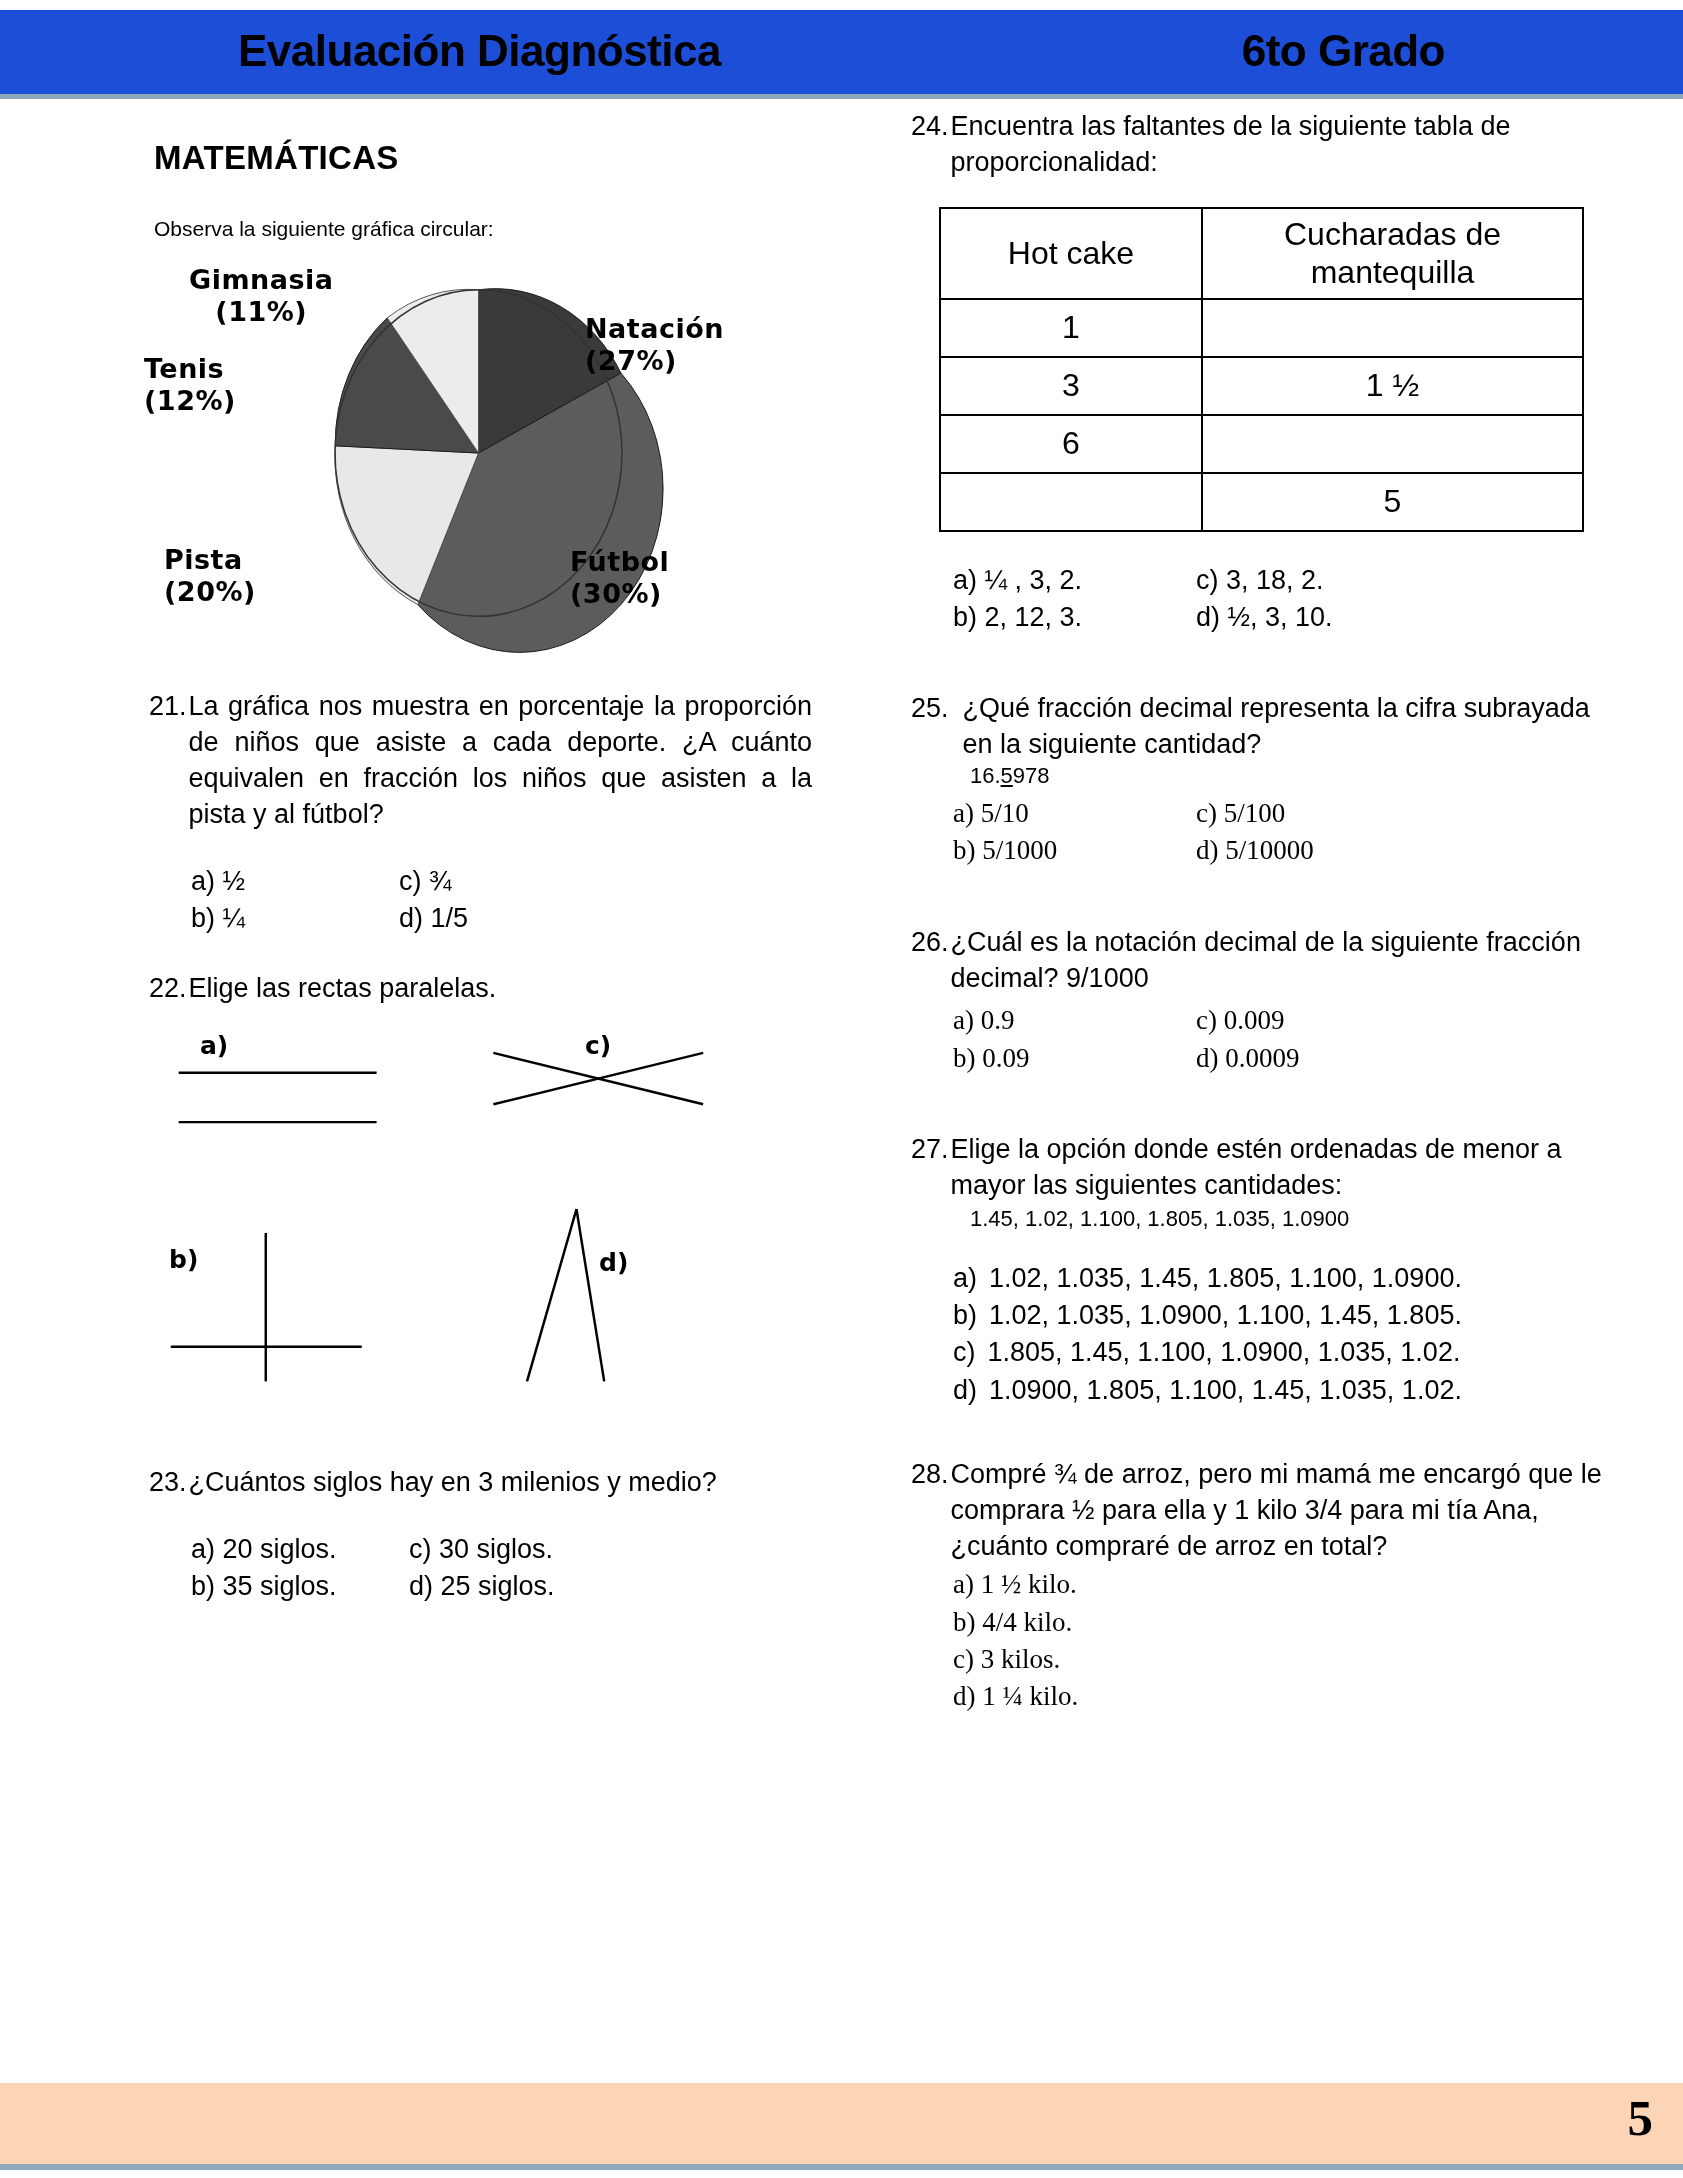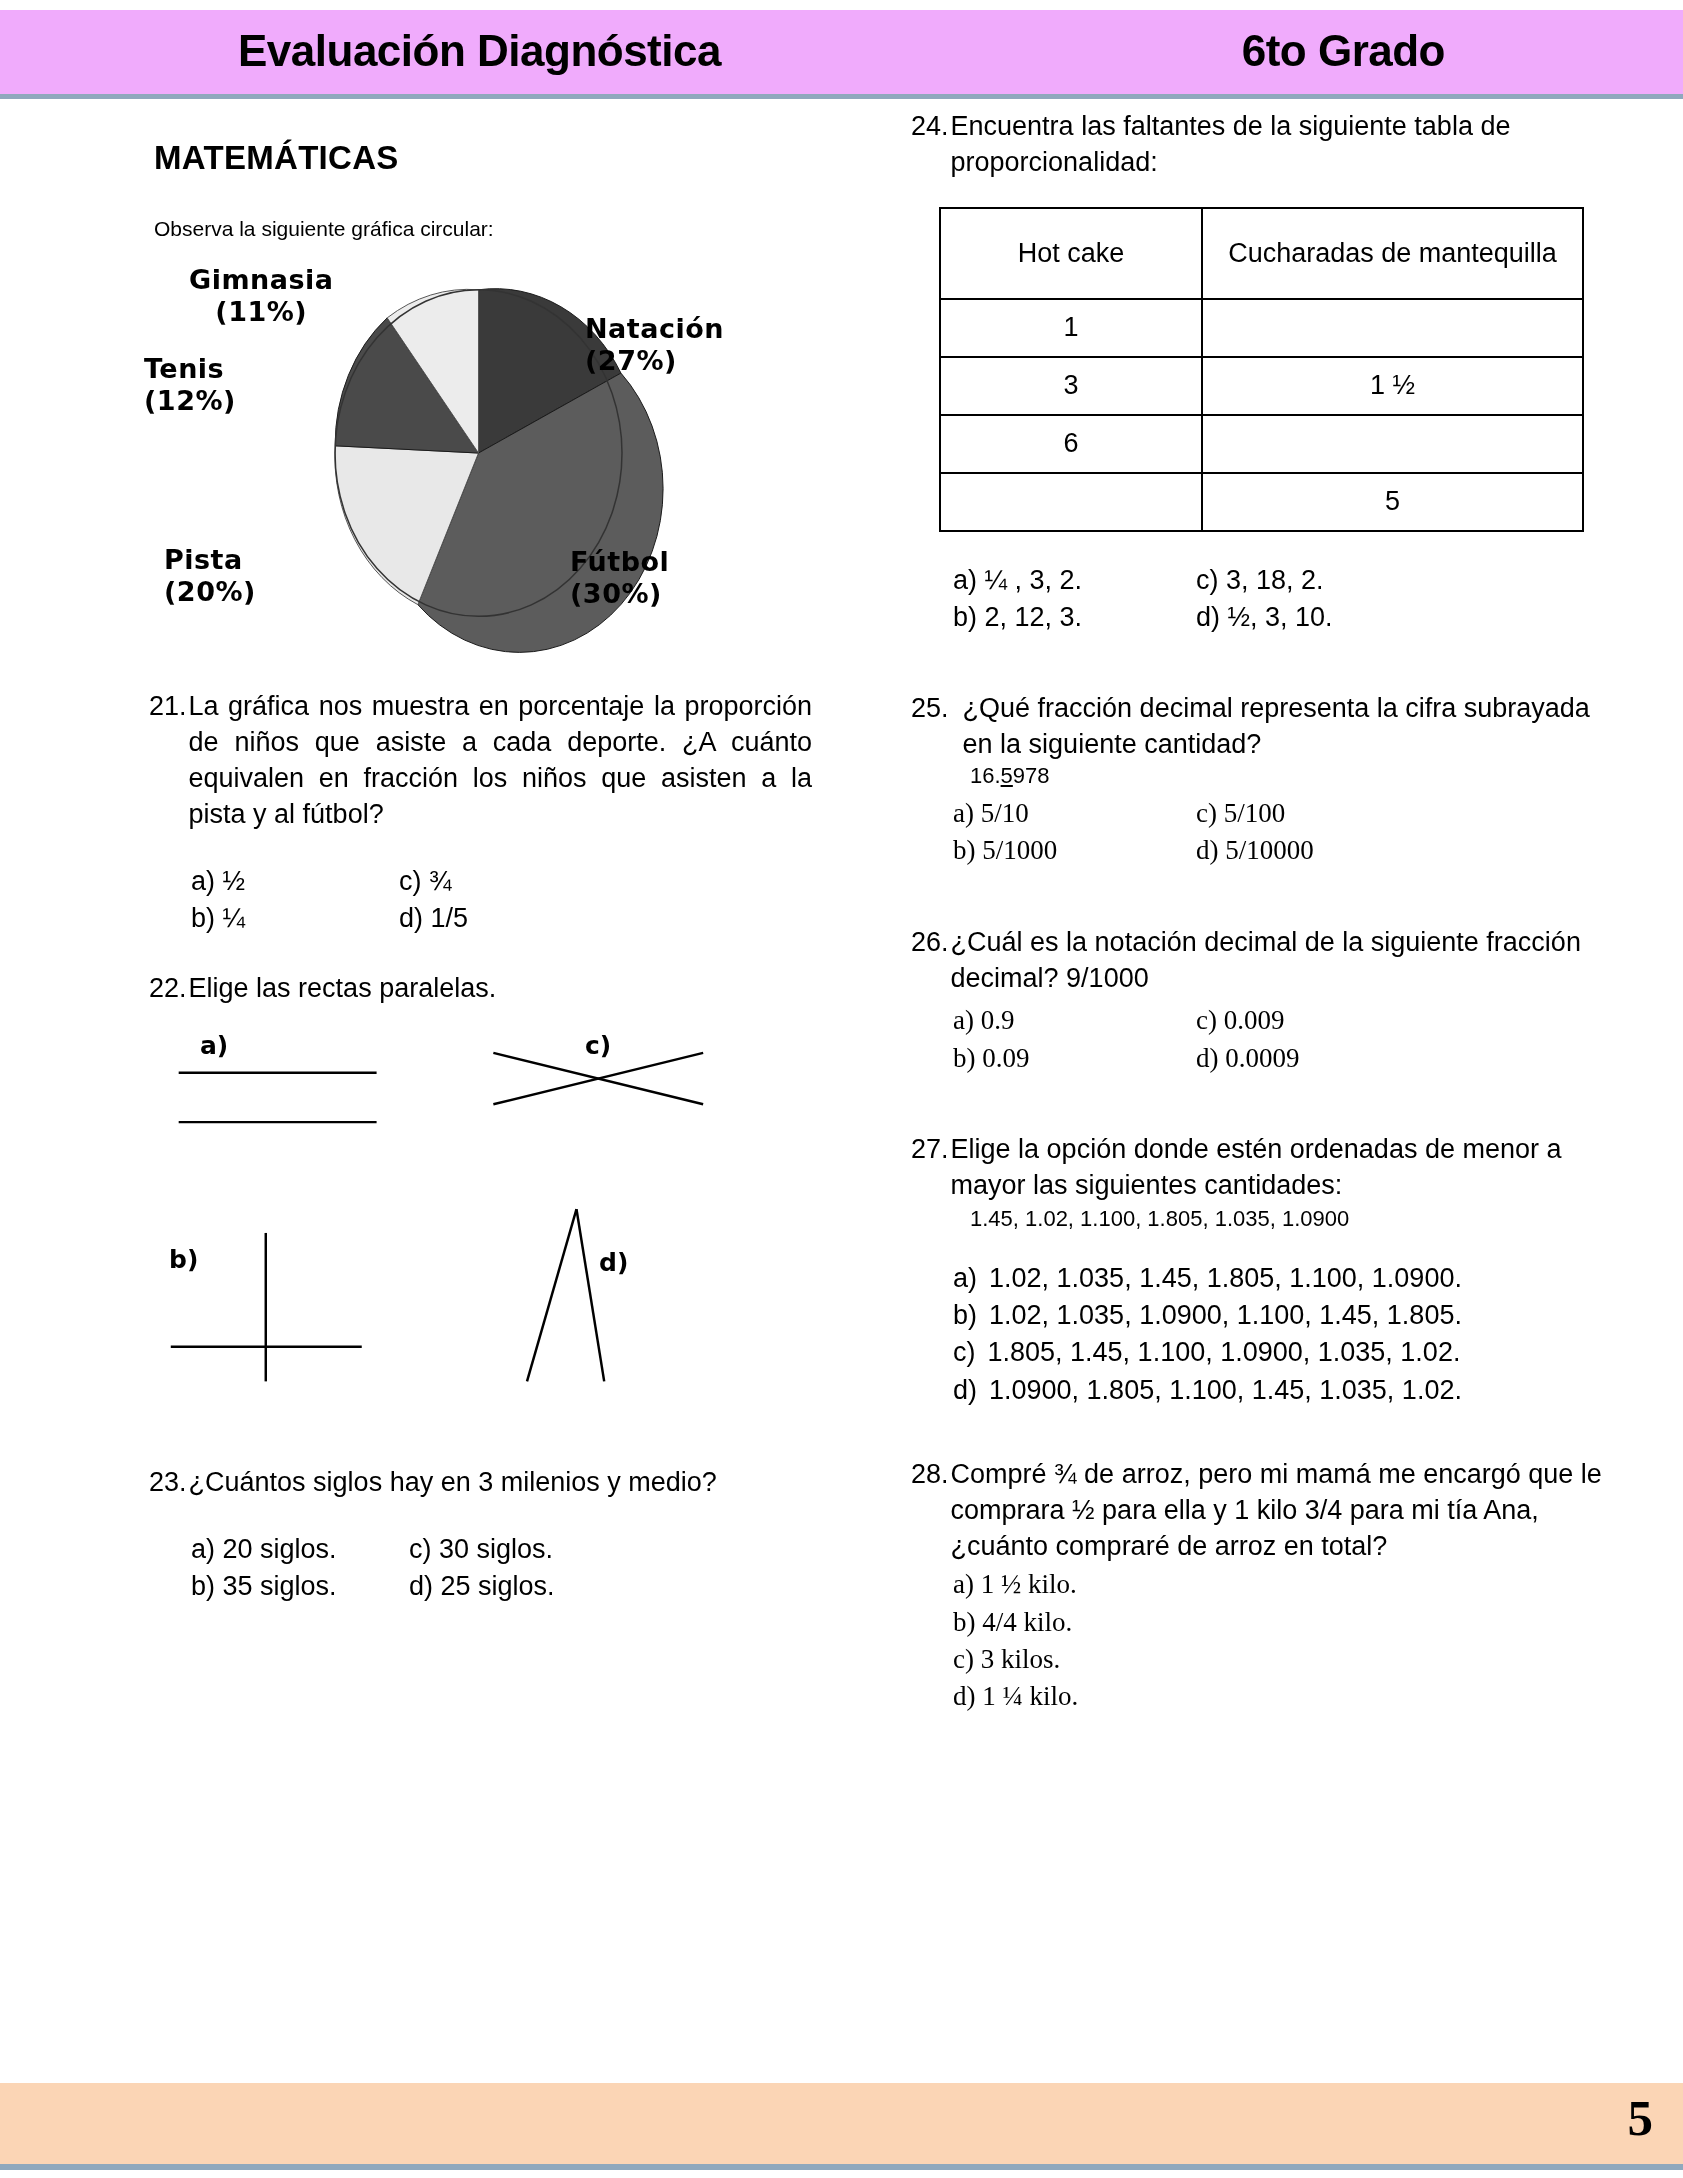--- a/index.html
+++ b/index.html
@@ -16,21 +16,21 @@
     overflow: hidden;
   }
 
   
   .header-bar {
     position: absolute;
     top: 10px;
     left: 0;
     width: 1683px;
     height: 89px;
-    background: #f0abfc;
+    background: #1d4ed8;
     border-bottom: 5px solid #8fa8bd;
     box-sizing: border-box;
     text-align: center;
   }
   .header-inner {
     position: relative;
     width: 100%;
     height: 100%;
   }
   .header-title {
@@ -140,21 +140,21 @@
 
   .inline-num { margin-left: 59px; font-size: 22px; }
   .underline-digit { text-decoration: underline; }
 
   
   .prop-table {
     border-collapse: collapse;
     margin-top: 26px;
     margin-left: 28px;
     width: 645px;
-    font-size: 27px;
+    font-size: 32px;
   }
   .prop-table td {
     border: 2px solid #000000;
     text-align: center;
     vertical-align: middle;
     padding: 6px 4px;
   }
   .prop-table .head-cell { height: 77px; line-height: 1.2; }
   .prop-table .data-cell { height: 44px; }
   .prop-table .col-a { width: 252px; }

